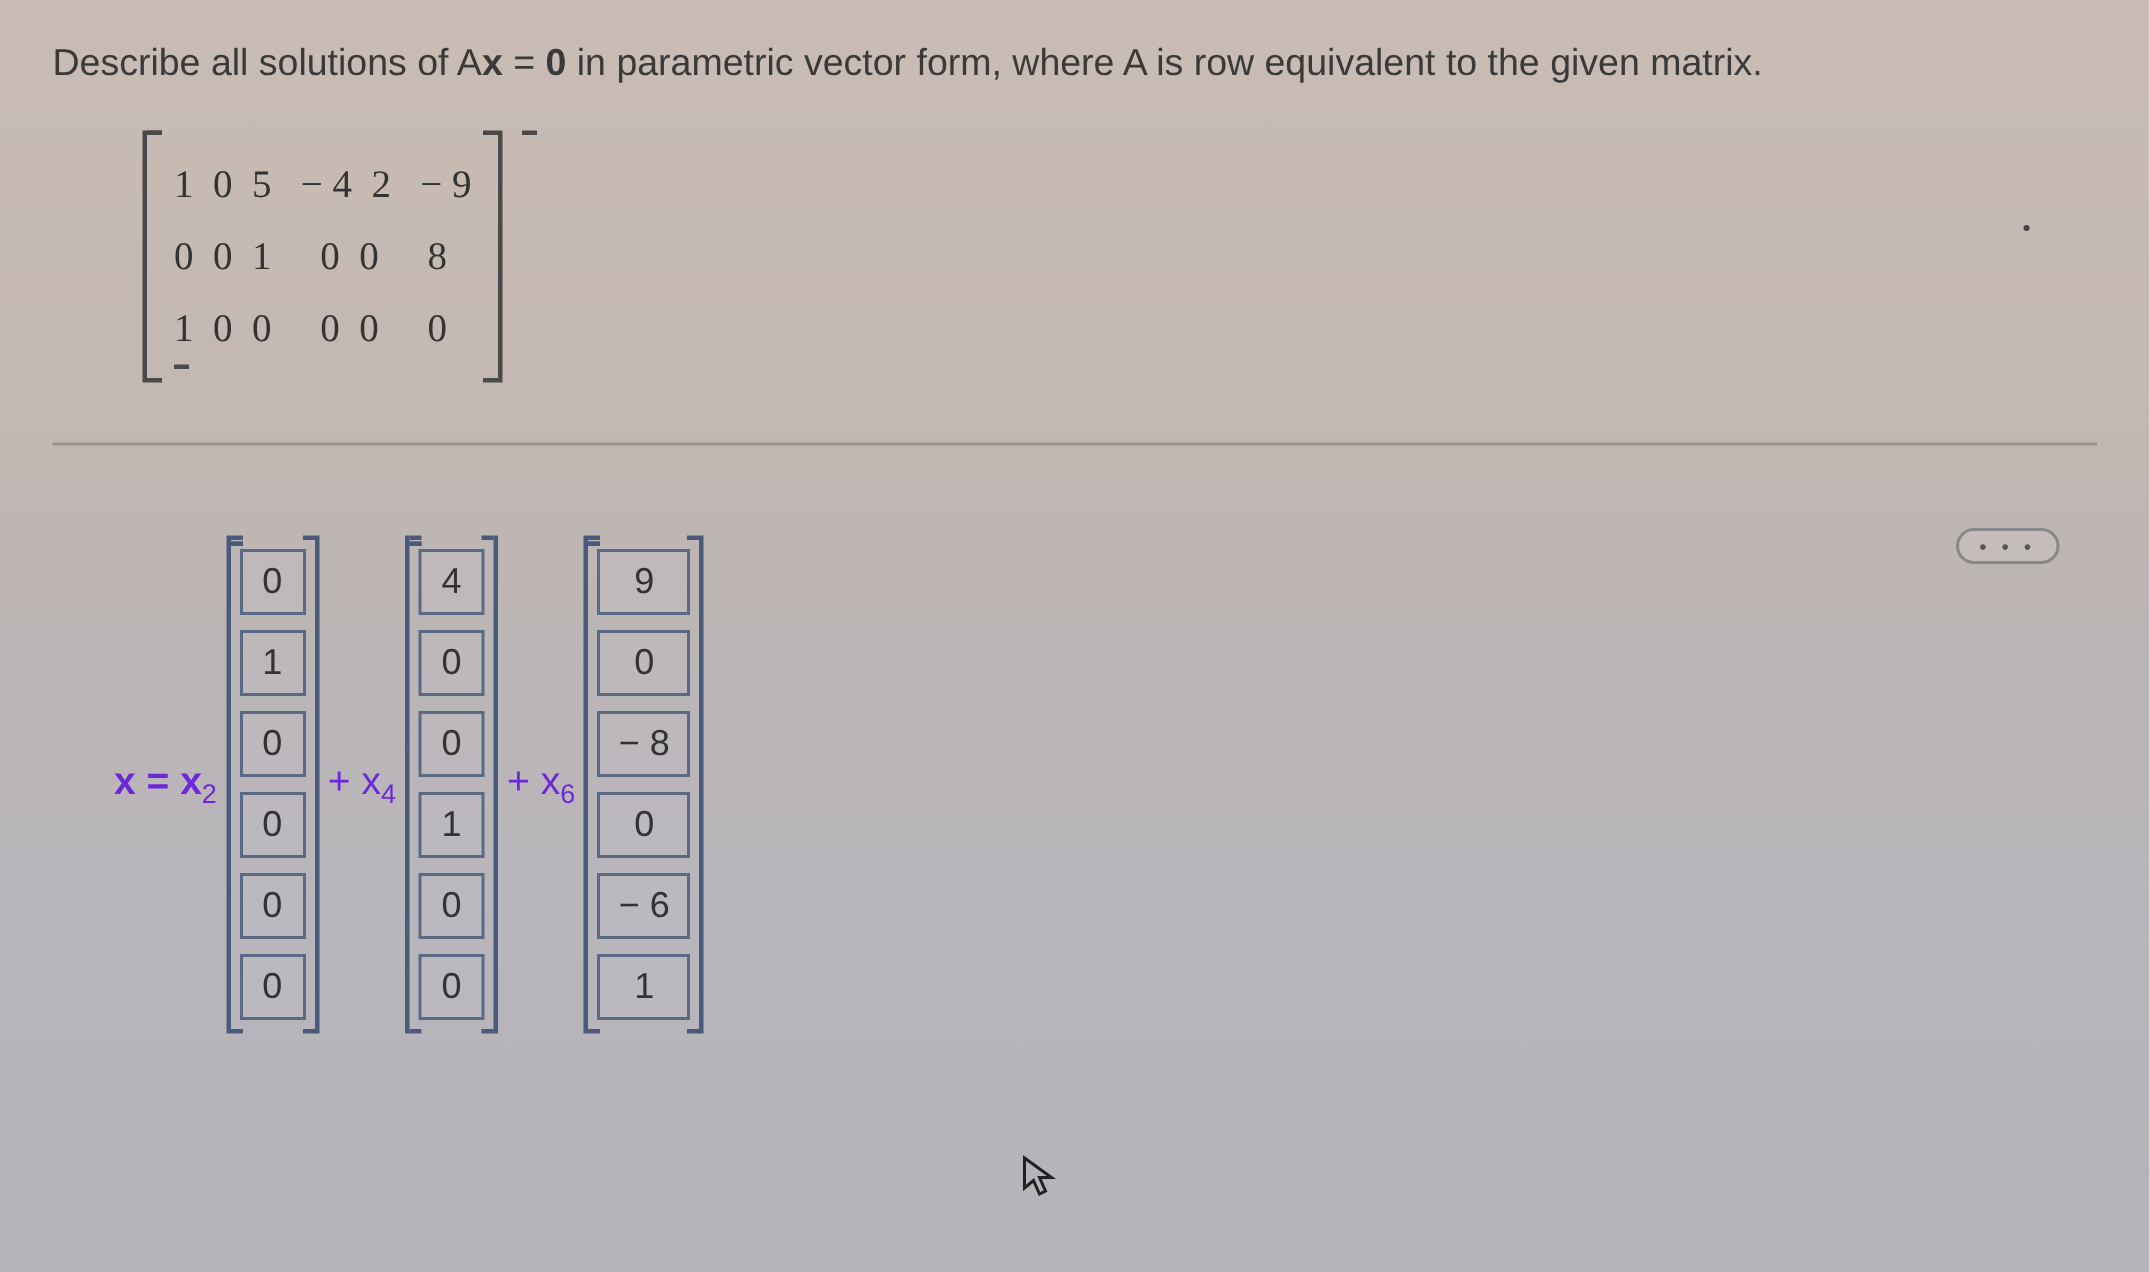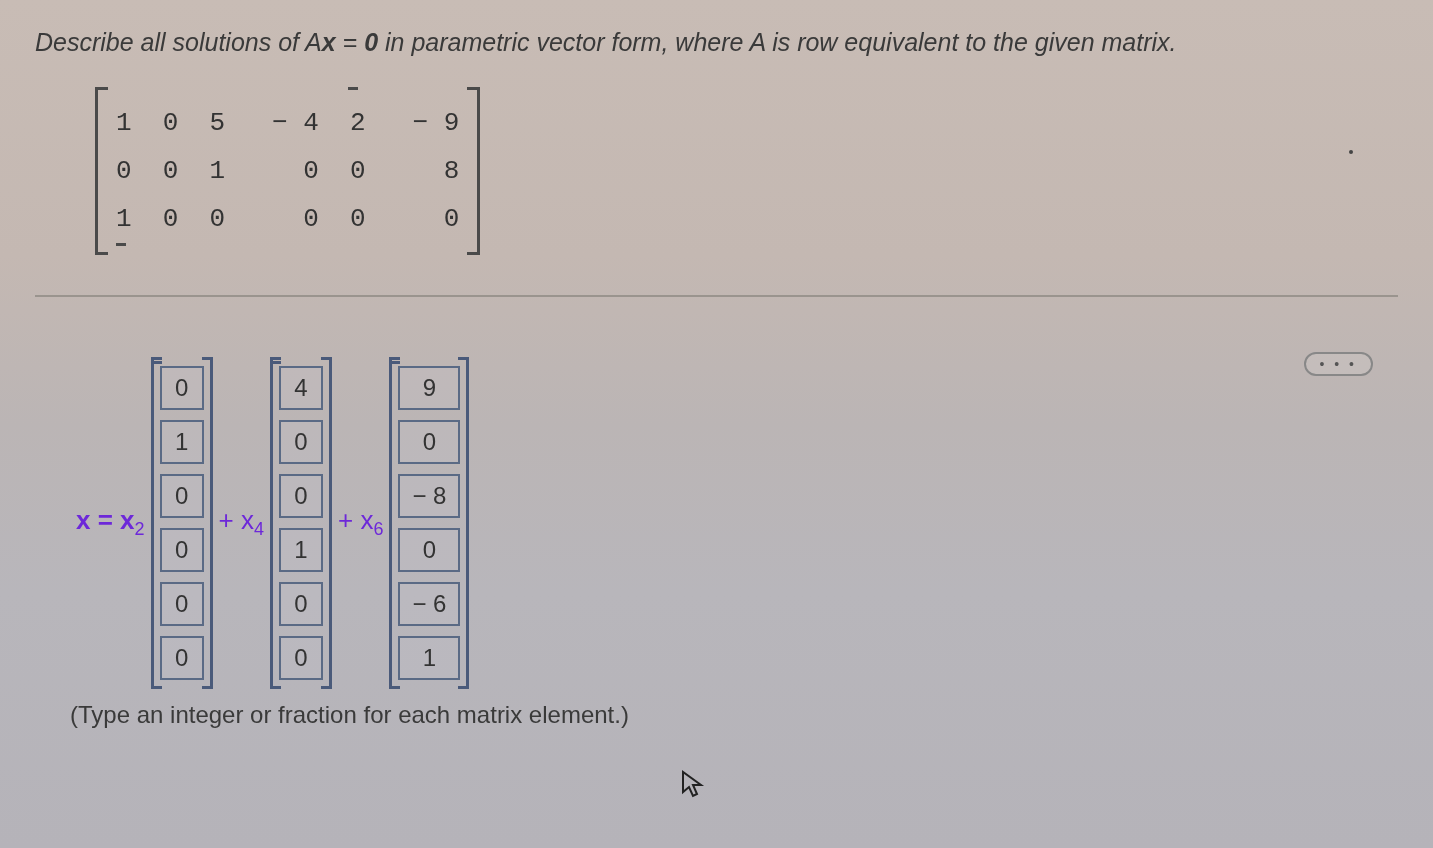--- a/index.html
+++ b/index.html
@@ -14,21 +14,20 @@
     position: relative;
   }
   .content {
     padding: 28px 35px 0 35px;
     color: #333;
   }
   .problem-text {
     font-size: 25px;
     color: #3a3a3a;
     margin-bottom: 30px;
-    font-style: italic;
   }
   .bold { font-weight: bold; }
   .matrix-A-wrap {
     margin-left: 60px;
     margin-bottom: 40px;
   }
   .matrix-A {
     display: inline-block;
     border-left: 3px solid #4a4a4a;
     border-right: 3px solid #4a4a4a;
@@ -45,21 +44,21 @@
   .matrix-A::before { top: 0; left: 0; box-shadow: 250px 0 0 #4a4a4a; width:10px;}
   .matrix-A .tl, .matrix-A .tr, .matrix-A .bl, .matrix-A .br {
     position:absolute; width:10px; height:3px; background:#4a4a4a;
   }
   .matrix-A .tl{top:0;left:0;} .matrix-A .tr{top:0;right:0;}
   .matrix-A .bl{bottom:0;left:0;} .matrix-A .br{bottom:0;right:0;}
   .mrow {
     font-size: 26px;
     line-height: 48px;
     white-space: pre;
-    font-family: Liberation Mono, monospace;
+    font-family: Liberation Serif, serif;
     color: #333;
   }
   .hr-divider {
     border-top: 2px solid #9a948e;
     margin: 30px 0 10px 0;
   }
   .dots-pill {
     position: absolute;
     right: 60px;
     top: 352px;
@@ -197,21 +196,20 @@
         <span class="br"></span>
       <div class="cell-box wide">9</div>
       <div class="cell-box wide">0</div>
       <div class="cell-box wide">− 8</div>
       <div class="cell-box wide">0</div>
       <div class="cell-box wide">− 6</div>
       <div class="cell-box wide">1</div>
     </div>
   </div>
 
-  <div class="hint">(Type an integer or fraction for each matrix element.)</div>
 </div>
 
 <div class="cursor-icon">
   <svg width="28" height="30" viewBox="0 0 28 30">
     <path d="M3 2 L3 22 L9 17 L13 26 L17 24 L13 15 L21 15 Z" fill="none" stroke="#222" stroke-width="2"></path>
   </svg>
 </div>
 
 <div class="noise-dot"></div>
 

